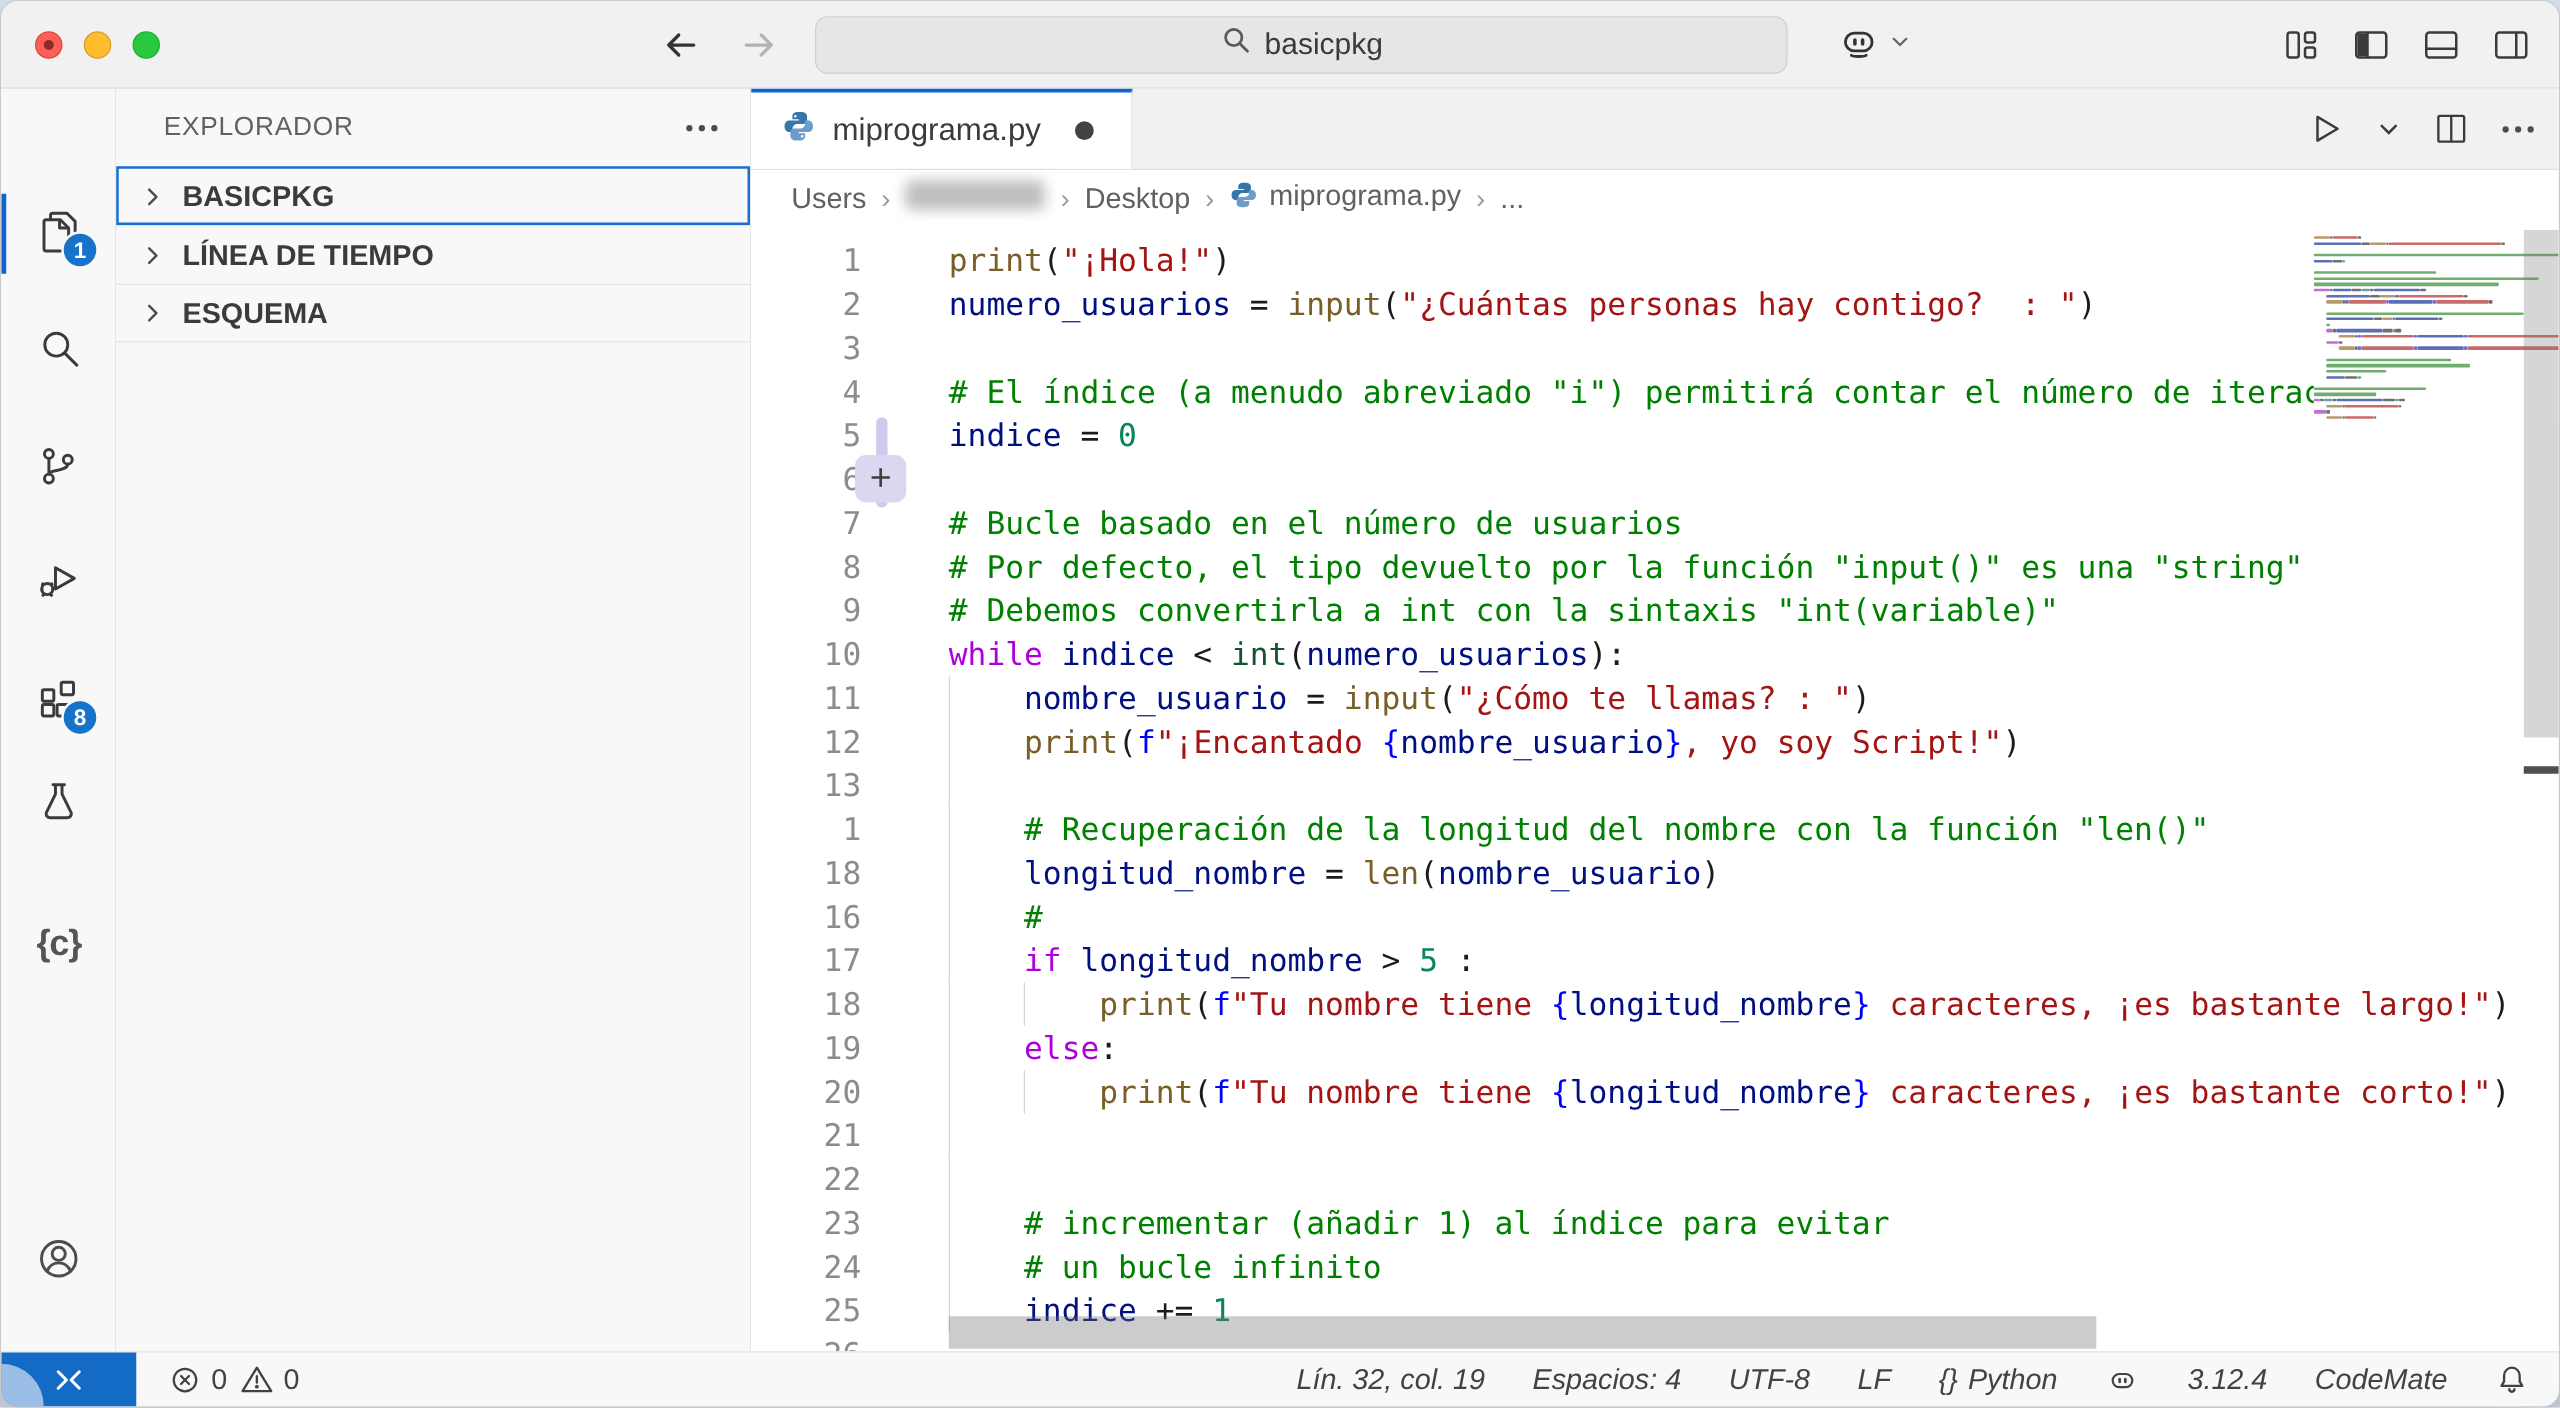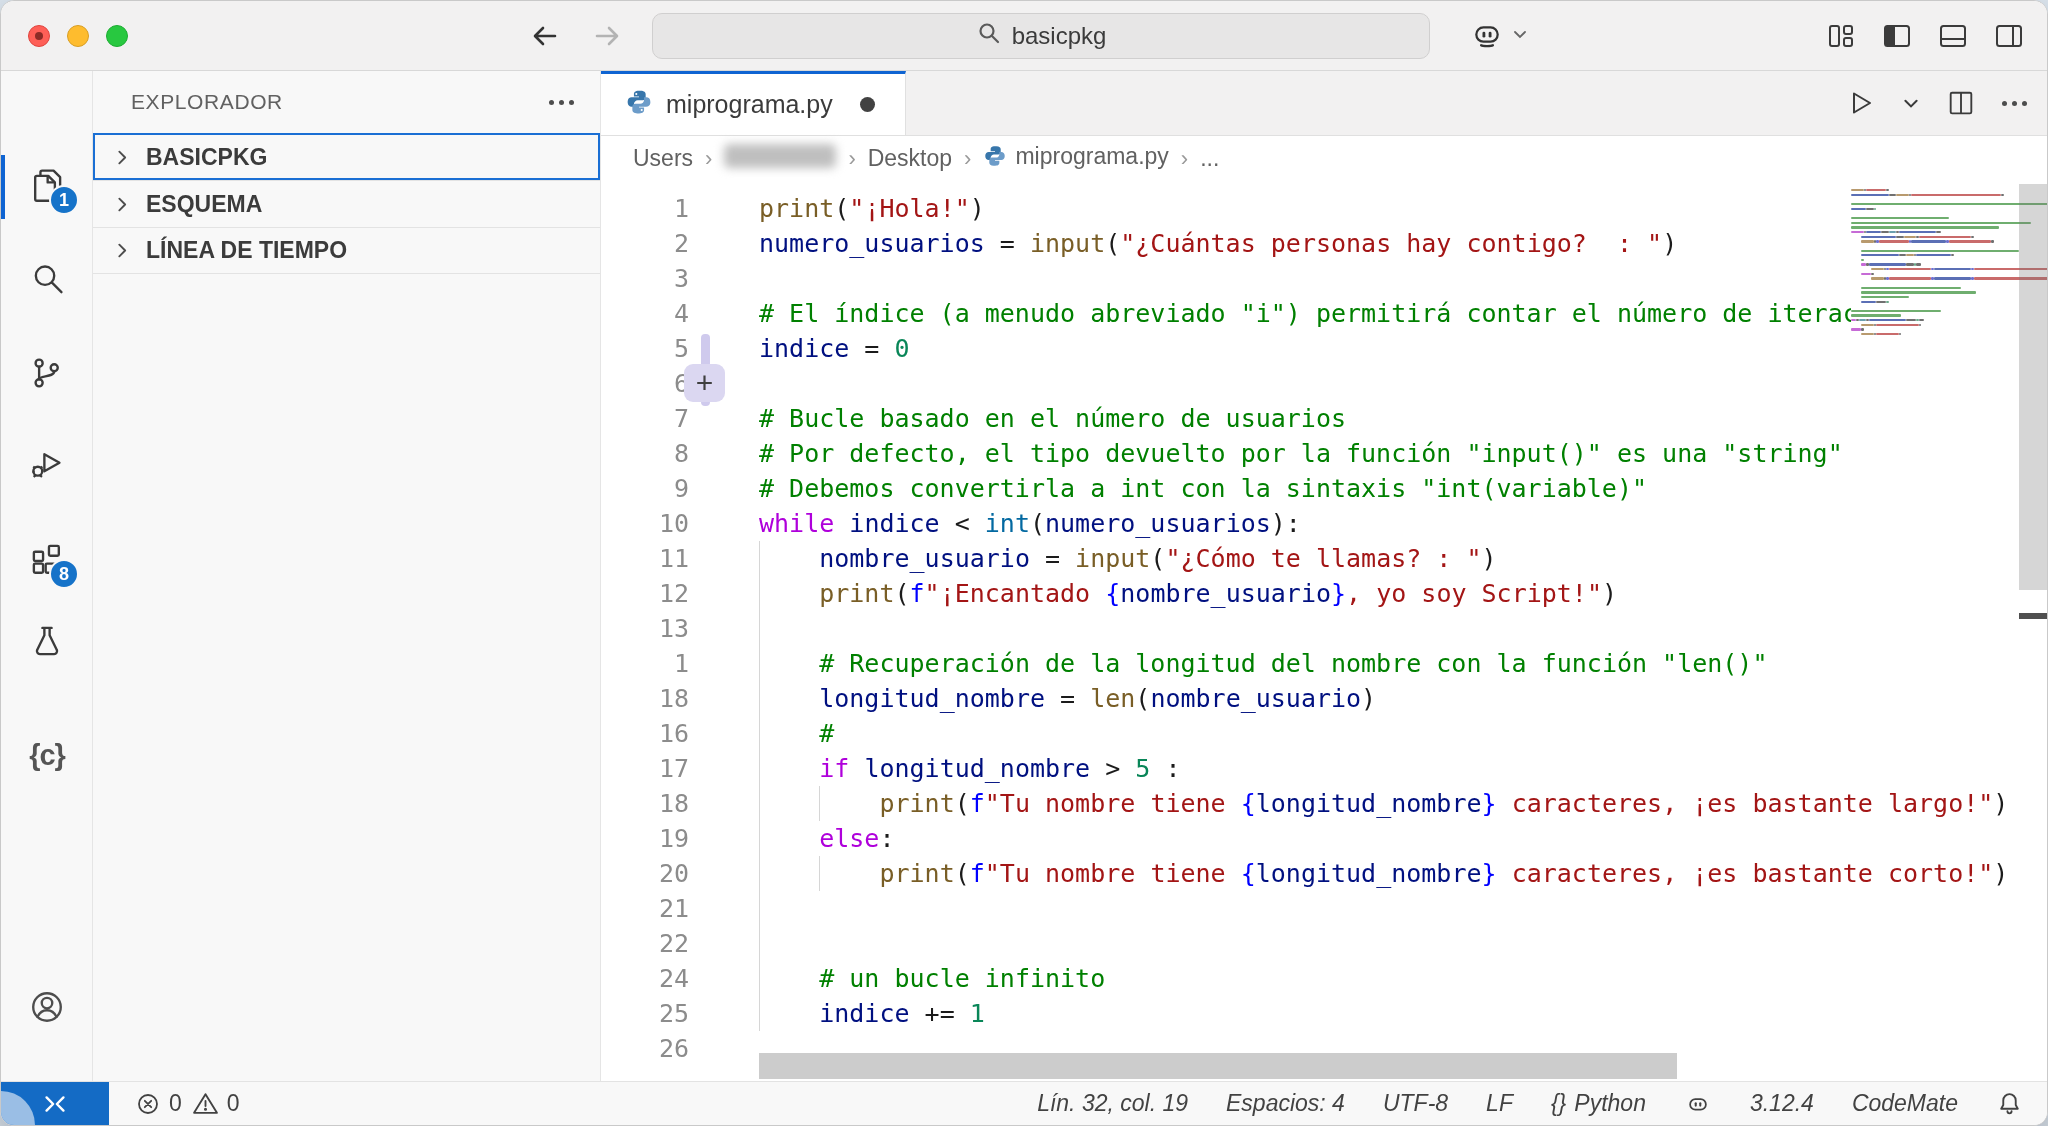--- a/index.html
+++ b/index.html
@@ -53,21 +53,21 @@
                gap:12px;padding-left:32px;font-size:23px;color:#616161;}
   .bc-sep{color:#9a9a9a;font-size:22px;}
   .bc-redacted{display:inline-block;width:112px;height:24px;border-radius:5px;background:#bfbfbf;filter:blur(5px);}
   .code-area{position:absolute;top:110px;left:0;right:0;bottom:0;overflow:hidden;font-family:"DejaVu Sans Mono",monospace;}
   .code-scroll{position:absolute;top:10px;left:0;right:0;}
   .code-line{display:flex;height:35px;line-height:35px;font-size:25px;white-space:pre;}
   .ln{flex:none;width:68px;margin-left:20px;text-align:right;color:#8c8c8c;}
   .lc{flex:1;position:relative;padding-left:70px;overflow:hidden;}
   .guide{position:absolute;top:0;bottom:0;width:1px;background:#d6d6d6;}
   .tk-fn{color:#795E26}.tk-str{color:#A31515}.tk-cm{color:#008000}.tk-kw{color:#AF00DB}
-  .tk-var{color:#001080}.tk-num{color:#098658}.tk-type{color:#0369a1}.tk-def{color:#1b1b1b}.tk-fstr{color:#0000FF}
+  .tk-var{color:#001080}.tk-num{color:#098658}.tk-type{color:#14532d}.tk-def{color:#1b1b1b}.tk-fstr{color:#0000FF}
   .add-strip{position:absolute;left:100px;top:153px;width:9px;height:72px;background:#cfcaed;border-radius:4px;}
   .add-btn{position:absolute;left:83px;top:183px;width:41px;height:38px;background:#dbd7f1;border-radius:9px;
            display:flex;align-items:center;justify-content:center;font-size:30px;color:#3f3f3f;font-family:"Liberation Sans",sans-serif;}
   .minimap{position:absolute;top:7px;width:196px;background:#fff;}
   .mm-line{height:4.65px;position:relative;white-space:nowrap;overflow:hidden;}
   .mm-line b{display:inline-block;height:2.3px;margin-top:1.2px;vertical-align:top;border-radius:1px;}
   .vslider{position:absolute;top:3px;width:29px;height:406px;background:rgba(120,120,120,.30);}
   .cursor-mark{position:absolute;width:29px;height:6px;background:#4f4f4f;}
   .hslider{position:absolute;left:158px;bottom:2px;width:918px;height:26px;background:rgba(110,110,110,.35);}
   
@@ -250,29 +250,29 @@
               </svg>
             </span>
             <span>BASICPKG</span>
           </div>
           <div class="sb-row">
             <span class="chev">
               <svg width="19" height="19" viewBox="0 0 18 18" fill="none" stroke="#4d4d4d" stroke-width="1.8" stroke-linecap="round" stroke-linejoin="round">
                 <path d="M6 3.5l5.5 5.5L6 14.5"></path>
               </svg>
             </span>
-            <span>ESQUEMA</span>
+            <span>LÍNEA DE TIEMPO</span>
           </div>
           <div class="sb-row">
             <span class="chev">
               <svg width="19" height="19" viewBox="0 0 18 18" fill="none" stroke="#4d4d4d" stroke-width="1.8" stroke-linecap="round" stroke-linejoin="round">
                 <path d="M6 3.5l5.5 5.5L6 14.5"></path>
               </svg>
             </span>
-            <span>LÍNEA DE TIEMPO</span>
+            <span>ESQUEMA</span>
           </div>
         </div>
     </div>
 
     <div class="editor">
       <div class="tabbar">
         <div class="tab">
           <span>
             <svg width="28" height="28" viewBox="0 0 32 32">
                 <path fill="#3776AB" d="M15.9 3c-4.6 0-5.7 2-5.7 3.9V9.7h5.8v1H7.6C5.2 10.7 3 12.2 3 16s2.2 5.3 4.6 5.3h2.7v-3.2c0-2.1 1.9-4.2 4.3-4.2h5.7c1.8 0 3.3-1.5 3.3-3.3V6.9C23.6 5 22 3 17.9 3h-2zm-3 2.6a1.2 1.2 0 110 2.4 1.2 1.2 0 010-2.4z"></path>
@@ -339,20 +339,21 @@
             <div class="code-line"><span class="ln">13</span><span class="lc"><span class="guide" style="left: 70px;"></span></span></div>
             <div class="code-line"><span class="ln">1</span><span class="lc"><span class="guide" style="left: 70px;"></span><span class="tk-ws">    </span><span class="tk-cm"># Recuperación de la longitud del nombre con la función "len()"</span></span></div>
             <div class="code-line"><span class="ln">18</span><span class="lc"><span class="guide" style="left: 70px;"></span><span class="tk-ws">    </span><span class="tk-var">longitud_nombre</span><span class="tk-def"> = </span><span class="tk-fn">len</span><span class="tk-def">(</span><span class="tk-var">nombre_usuario</span><span class="tk-def">)</span></span></div>
             <div class="code-line"><span class="ln">16</span><span class="lc"><span class="guide" style="left: 70px;"></span><span class="tk-ws">    </span><span class="tk-cm">#</span></span></div>
             <div class="code-line"><span class="ln">17</span><span class="lc"><span class="guide" style="left: 70px;"></span><span class="tk-ws">    </span><span class="tk-kw">if</span><span class="tk-def"> </span><span class="tk-var">longitud_nombre</span><span class="tk-def"> &gt; </span><span class="tk-num">5</span><span class="tk-def"> :</span></span></div>
             <div class="code-line"><span class="ln">18</span><span class="lc"><span class="guide" style="left: 70px;"></span><span class="guide" style="left: 130.2px;"></span><span class="tk-ws">        </span><span class="tk-fn">print</span><span class="tk-def">(</span><span class="tk-fstr">f</span><span class="tk-str">"Tu nombre tiene </span><span class="tk-fstr">{</span><span class="tk-var">longitud_nombre</span><span class="tk-fstr">}</span><span class="tk-str"> caracteres, ¡es bastante largo!"</span><span class="tk-def">)</span></span></div>
             <div class="code-line"><span class="ln">19</span><span class="lc"><span class="guide" style="left: 70px;"></span><span class="tk-ws">    </span><span class="tk-kw">else</span><span class="tk-def">:</span></span></div>
             <div class="code-line"><span class="ln">20</span><span class="lc"><span class="guide" style="left: 70px;"></span><span class="guide" style="left: 130.2px;"></span><span class="tk-ws">        </span><span class="tk-fn">print</span><span class="tk-def">(</span><span class="tk-fstr">f</span><span class="tk-str">"Tu nombre tiene </span><span class="tk-fstr">{</span><span class="tk-var">longitud_nombre</span><span class="tk-fstr">}</span><span class="tk-str"> caracteres, ¡es bastante corto!"</span><span class="tk-def">)</span></span></div>
             <div class="code-line"><span class="ln">21</span><span class="lc"><span class="guide" style="left: 70px;"></span></span></div>
             <div class="code-line"><span class="ln">22</span><span class="lc"><span class="guide" style="left: 70px;"></span><span class="tk-ws">    </span></span></div>
+            <div class="code-line"><span class="ln">23</span><span class="lc"><span class="guide" style="left: 70px;"></span><span class="tk-ws">    </span><span class="tk-cm"># incrementar (añadir 1) al índice para evitar</span></span></div>
             <div class="code-line"><span class="ln">24</span><span class="lc"><span class="guide" style="left: 70px;"></span><span class="tk-ws">    </span><span class="tk-cm"># un bucle infinito</span></span></div>
             <div class="code-line"><span class="ln">25</span><span class="lc"><span class="guide" style="left: 70px;"></span><span class="tk-ws">    </span><span class="tk-var">indice</span><span class="tk-def"> += </span><span class="tk-num">1</span></span></div>
             <div class="code-line"><span class="ln">26</span><span class="lc"></span></div>
           </div>
         <div class="add-strip"></div>
         <div class="add-btn">+</div>
         <div class="minimap" id="minimap" style="left: 1250px;">
             <div class="mm-line"><b style="width: 12.5px; background: rgb(184, 154, 110);"></b><b style="width: 2.5px; background: rgb(112, 112, 112);"></b><b style="width: 20px; background: rgb(201, 107, 107);"></b><b style="width: 2.5px; background: rgb(112, 112, 112);"></b></div>
             <div class="mm-line"><b style="width: 37.5px; background: rgb(91, 111, 181);"></b><b style="width: 7.5px; background: rgb(112, 112, 112);"></b><b style="width: 12.5px; background: rgb(184, 154, 110);"></b><b style="width: 2.5px; background: rgb(112, 112, 112);"></b><b style="width: 90px; background: rgb(201, 107, 107);"></b><b style="width: 2.5px; background: rgb(112, 112, 112);"></b></div>
             <div class="mm-line"></div>

